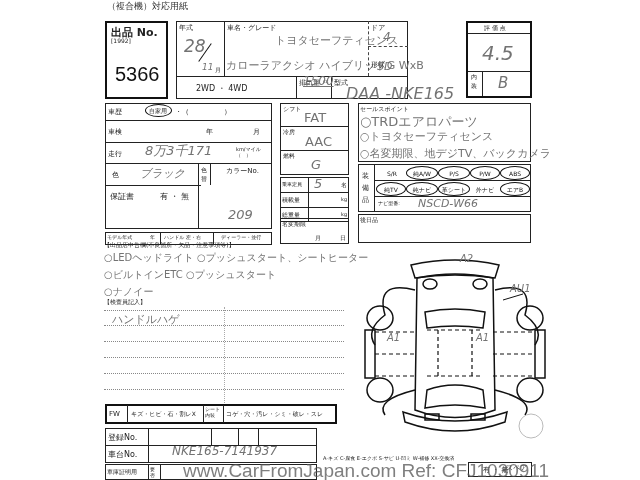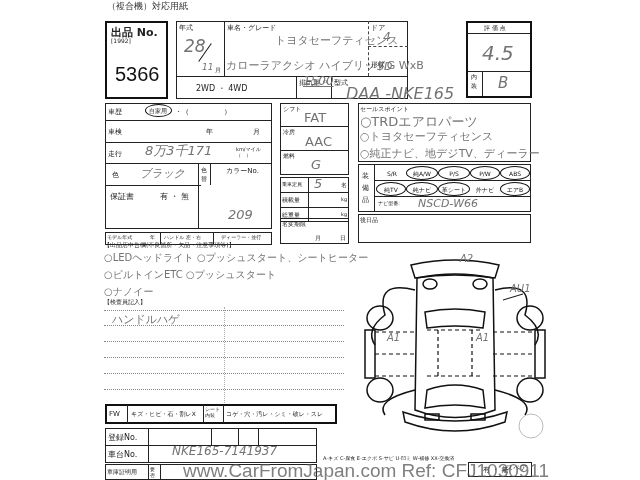--- a/index.html
+++ b/index.html
@@ -130,21 +130,21 @@
 
 <div class="box" style="left:280px;top:218px;width:69px;height:26px;"></div>
 <div class="lbl" style="left:282px;top:220px;font-size:6px;">名変期限</div>
 <div class="lbl" style="left:315px;top:234px;font-size:6px;">月</div>
 <div class="lbl" style="left:340px;top:234px;font-size:6px;">日</div>
 
 <div class="box" style="left:358px;top:103px;width:173px;height:59px;"></div>
 <div class="lbl" style="left:360px;top:105px;font-size:6px;">セールスポイント</div>
 <div class="hand" style="left:360px;top:113px;font-size:13px;font-style:normal;">○TRDエアロパーツ</div>
 <div class="hand" style="left:360px;top:129px;font-size:11px;font-style:normal;">○トヨタセーフティセンス</div>
-<div class="hand" style="left:360px;top:146px;font-size:11px;font-style:normal;">○純正ナビ、地デジTV、ディーラー</div>
+<div class="hand" style="left:360px;top:146px;font-size:11px;font-style:normal;">○名変期限、地デジTV、バックカメラ</div>
 
 <div class="box" style="left:358px;top:164px;width:173px;height:48px;"></div>
 <div class="vline" style="left:374px;top:164px;height:48px;"></div>
 <div class="hline" style="left:374px;top:180px;width:157px;"></div>
 <div class="hline" style="left:374px;top:196px;width:157px;"></div>
 <div class="lbl" style="left:362px;top:170px;font-size:7px;width:8px;white-space:normal;line-height:12px;">装備品</div>
 
 <div class="opt" style="left:378px;top:170px;width:28px;">S/R</div>
 <div class="oval" style="left:406px;top:166px;width:32px;height:14px;"></div>
 <div class="opt" style="left:406px;top:170px;width:32px;">純A/W</div>

